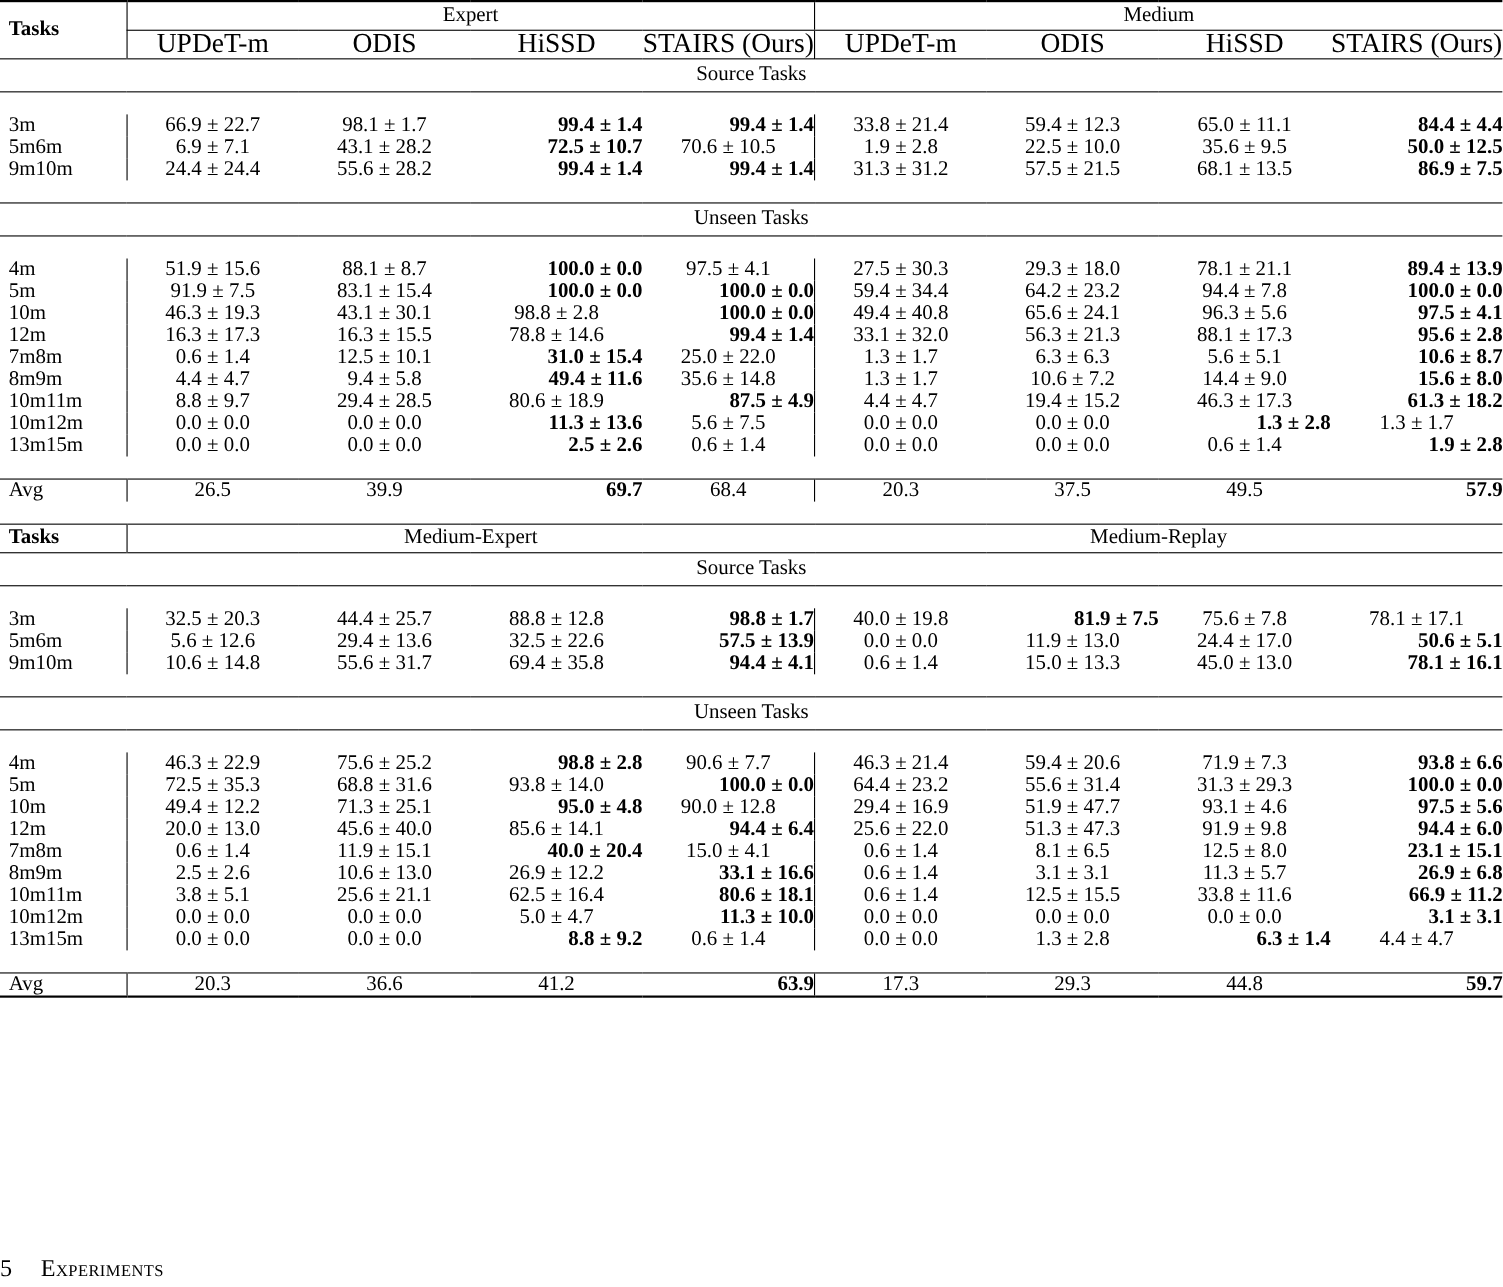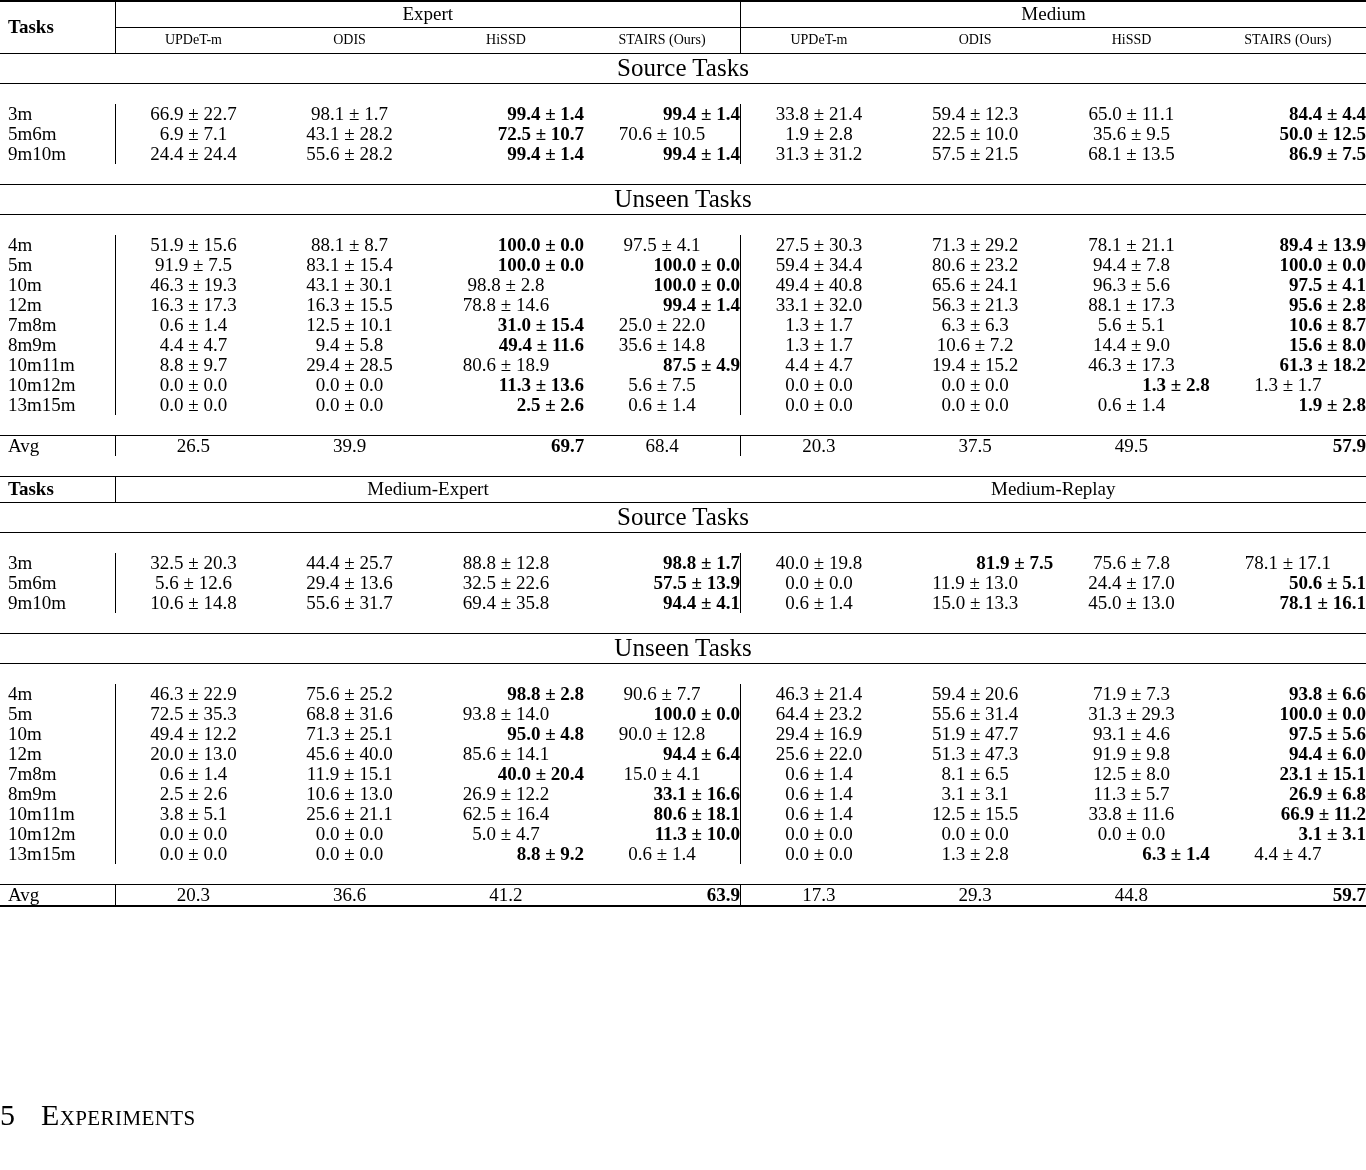--- a/index.html
+++ b/index.html
@@ -61,44 +61,44 @@
   .grouphdr {
     font-weight: bold;
     font-size: 19px;
     height: 26px;
     line-height: 26px;
   }
   .cmid {
     border-bottom: 1.2px solid #000;
   }
   .subhdr {
-    font-size: 14px;
+    font-size: 25px;
     height: 26px;
     line-height: 26px;
   }
   .taskhdr {
     font-weight: bold;
     font-size: 19px;
   }
   .sectionrow {
     font-weight: bold;
-    font-size: 25px;
+    font-size: 19px;
     height: 30px;
     line-height: 30px;
     text-align: center;
   }
   .b { font-weight: bold; text-align: right; }
   .spacer { height: 9px; line-height: 9px; }
   .spacer-sm { height: 6px; line-height: 6px; }
 
   .heading {
     position: absolute;
     left: 0px;
-    top: 1098px;
-    font-size: 30px;
+    top: 1140px;
+    font-size: 22px;
     font-family: "Liberation Serif", "DejaVu Serif", serif;
   }
   .heading .num { font-weight: normal; }
   .heading .sc {
     font-variant: small-caps;
     margin-left: 26px;
     letter-spacing: 0.4px;
   }
 </style>
 </head>
@@ -186,32 +186,32 @@
           <td colspan="9"></td>
         </tr>
 
       <tr>
         <td class="task">4m</td>
         <td class="vr-left">51.9 ± 15.6</td>
         <td>88.1 ± 8.7</td>
         <td class="b">100.0 ± 0.0</td>
         <td>97.5 ± 4.1</td>
         <td class="vr-left">27.5 ± 30.3</td>
-        <td>71.3 ± 29.2</td>
+        <td>29.3 ± 18.0</td>
         <td>78.1 ± 21.1</td>
         <td class="b">89.4 ± 13.9</td>
       </tr>
       <tr>
         <td class="task">5m</td>
         <td class="vr-left">91.9 ± 7.5</td>
         <td>83.1 ± 15.4</td>
         <td class="b">100.0 ± 0.0</td>
         <td class="b">100.0 ± 0.0</td>
         <td class="vr-left">59.4 ± 34.4</td>
-        <td>80.6 ± 23.2</td>
+        <td>64.2 ± 23.2</td>
         <td>94.4 ± 7.8</td>
         <td class="b">100.0 ± 0.0</td>
       </tr>
       <tr>
         <td class="task">10m</td>
         <td class="vr-left">46.3 ± 19.3</td>
         <td>43.1 ± 30.1</td>
         <td>98.8 ± 2.8</td>
         <td class="b">100.0 ± 0.0</td>
         <td class="vr-left">49.4 ± 40.8</td>

